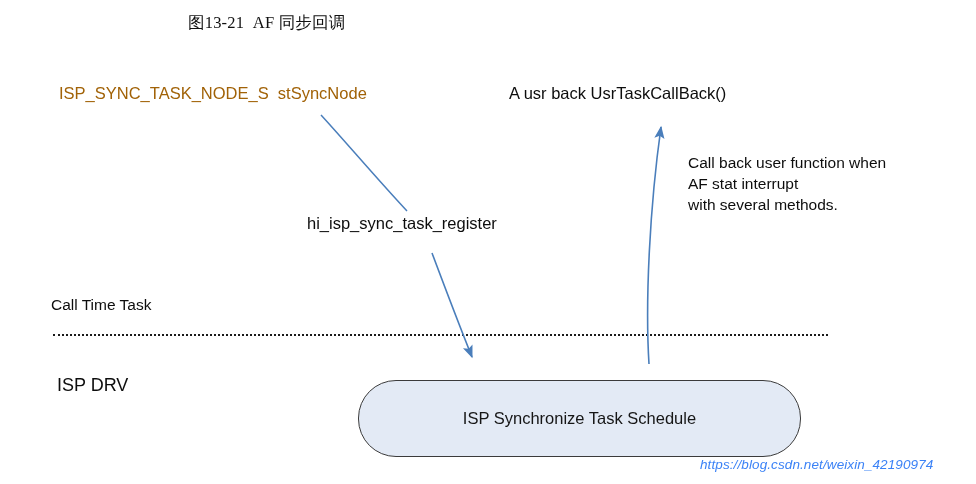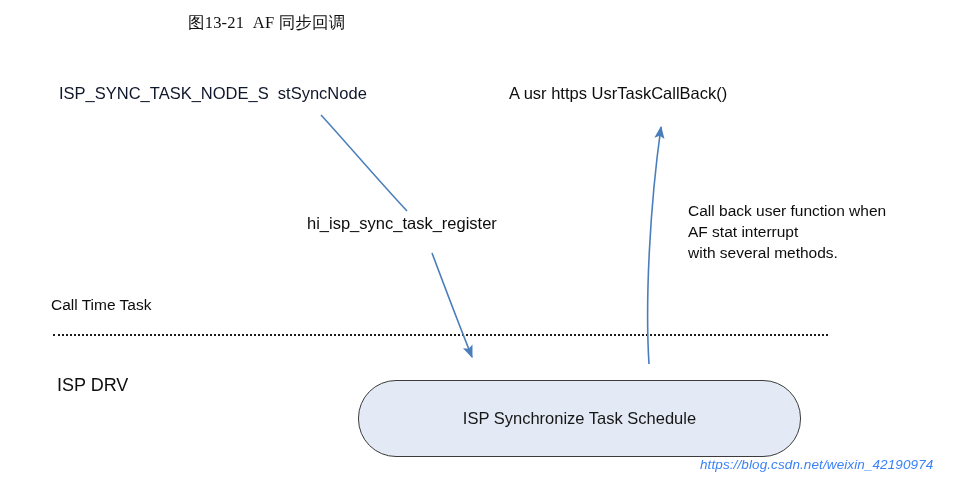--- a/index.html
+++ b/index.html
@@ -29,21 +29,21 @@
     top: 12px;
     font-size: 16.5px;
     font-family: "Liberation Serif", "DejaVu Sans", serif;
     color: #111111;
     letter-spacing: 0.2px;
   }
   #struct-decl-label {
     left: 59px;
     top: 82px;
     font-size: 16.5px;
-    color: #0f172a;
+    color: #a16207;
   }
   #callback-func-label {
     left: 509px;
     top: 82px;
     font-size: 16.5px;
     color: #0d0d0d;
   }
   #register-api-label {
     left: 307px;
     top: 212px;
@@ -116,25 +116,25 @@
 </style>
 </head>
 <body>
 
 <div id="canvas">
 
   <div class="txt" id="figure-caption">图13-21  AF 同步回调</div>
 
   <div class="txt" id="struct-decl-label">ISP_SYNC_TASK_NODE_S  stSyncNode</div>
 
-  <div class="txt" id="callback-func-label">A usr https UsrTaskCallBack()</div>
+  <div class="txt" id="callback-func-label">A usr back UsrTaskCallBack()</div>
 
   <div class="txt" id="register-api-label">hi_isp_sync_task_register</div>
 
-  <div class="txt" id="callback-note" style="white-space: pre; margin-top: 48px;">Call back user function when
+  <div class="txt" id="callback-note" style="white-space: pre;">Call back user function when
 AF stat interrupt
 with several methods.</div>
 
   <div class="txt" id="realtime-task-label">Call Time Task</div>
 
   <div class="txt" id="isp-drv-label">ISP DRV</div>
 
   <div id="layer-divider"></div>
 
   <svg id="arrows-layer" width="976" height="484" viewBox="0 0 976 484">

